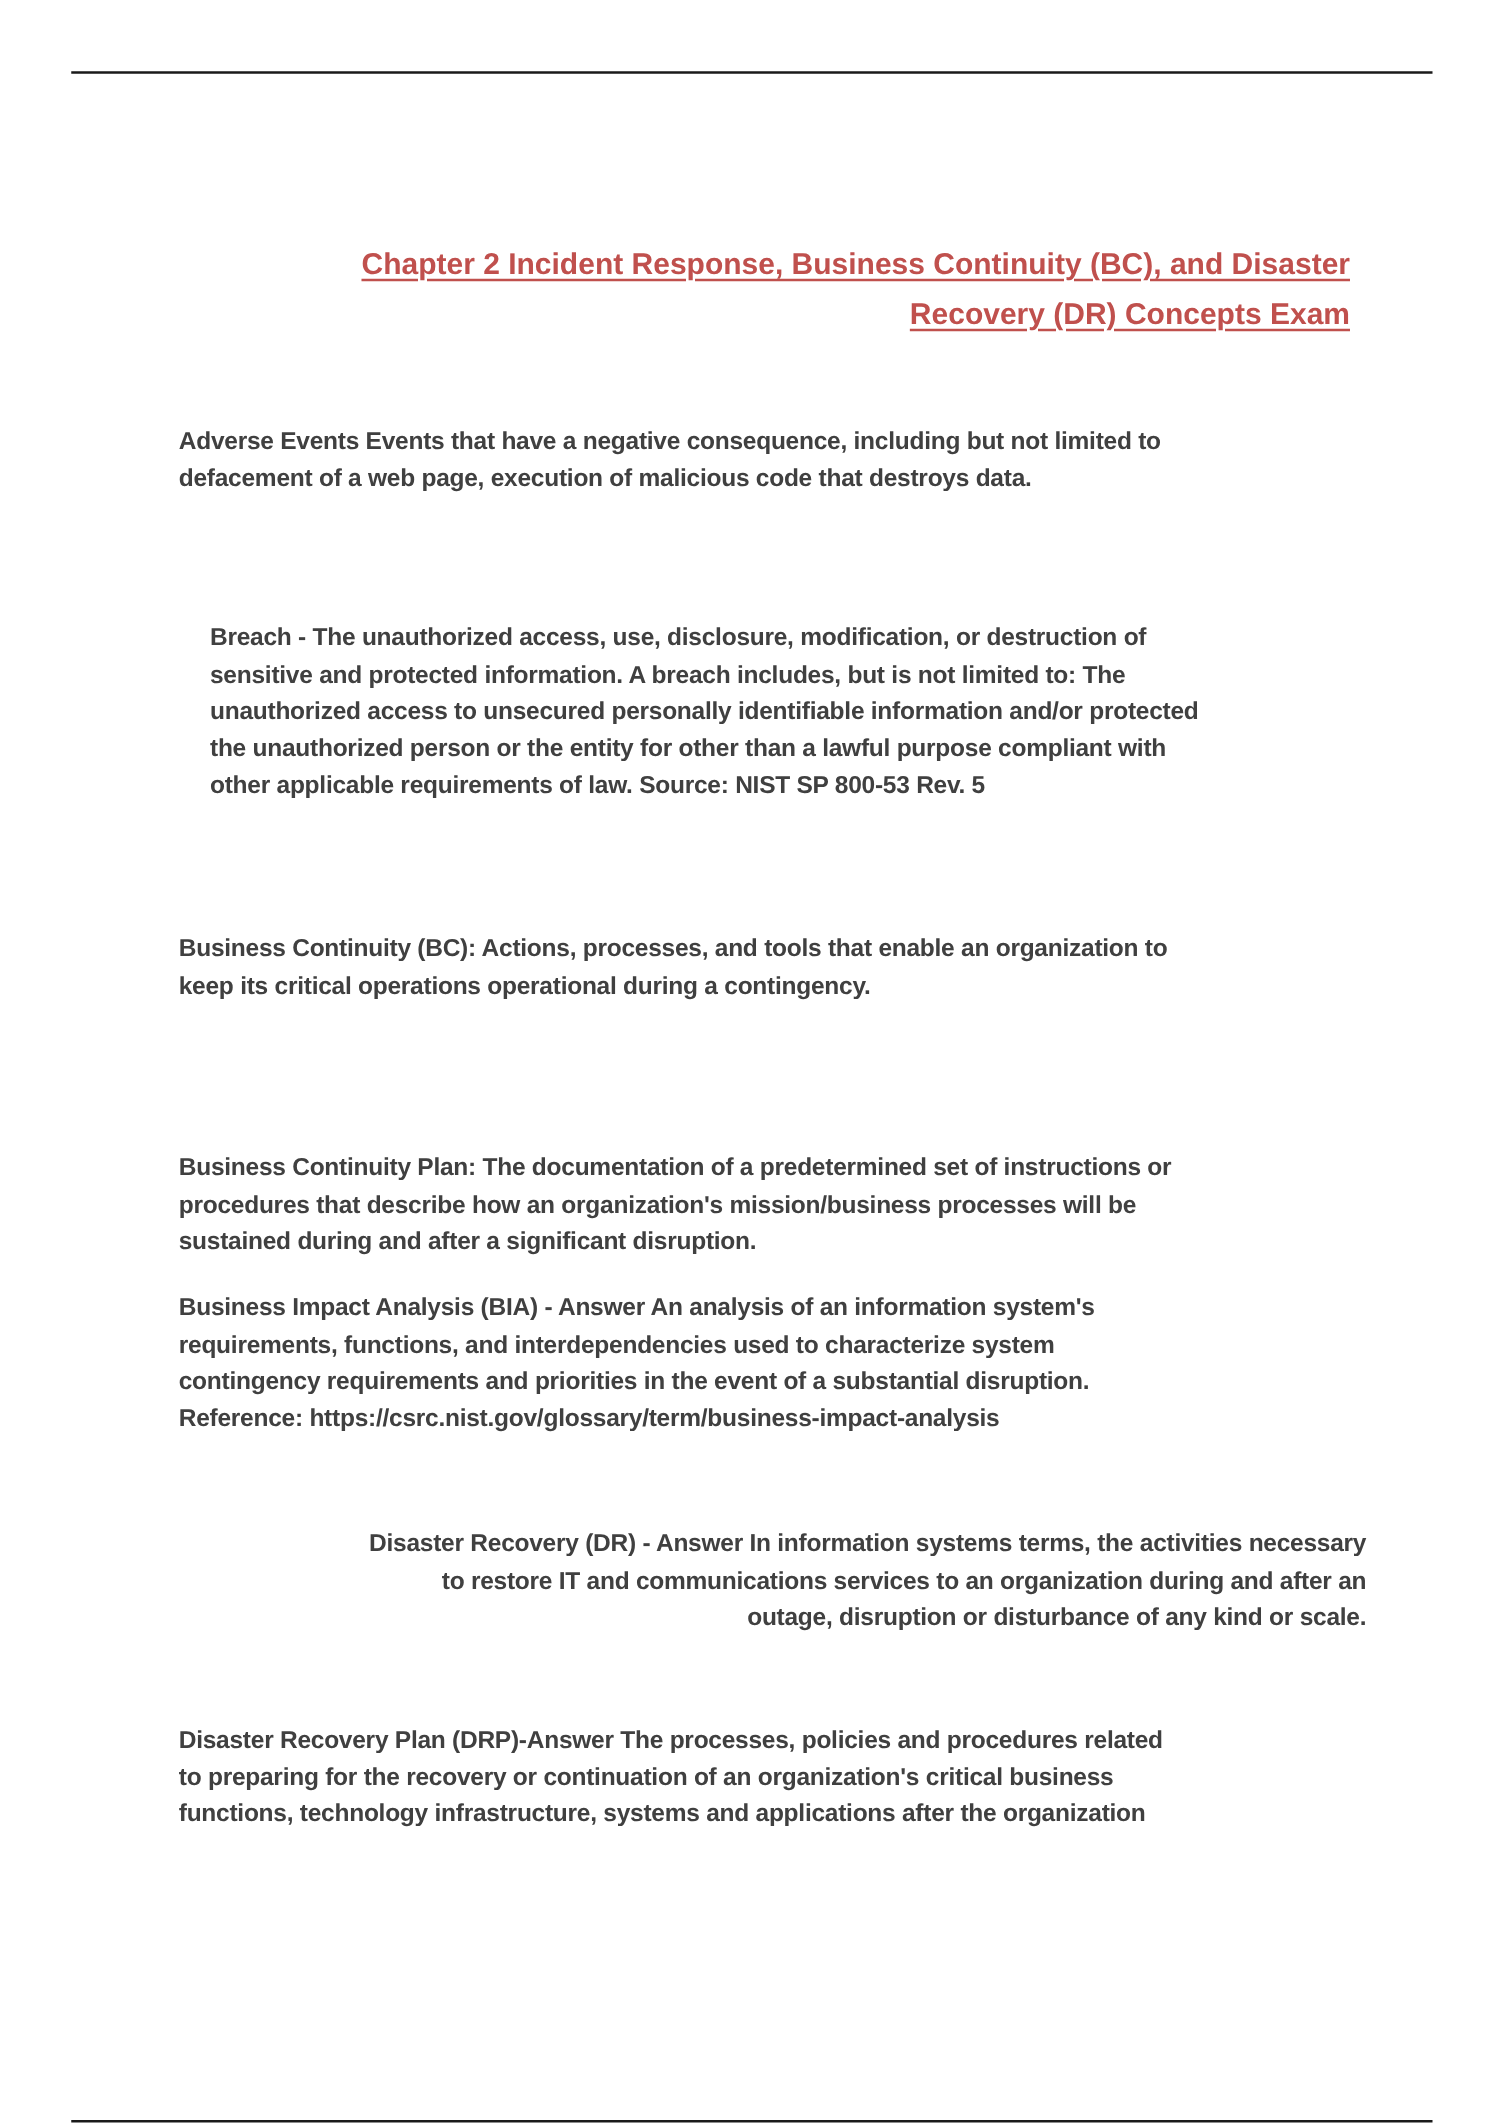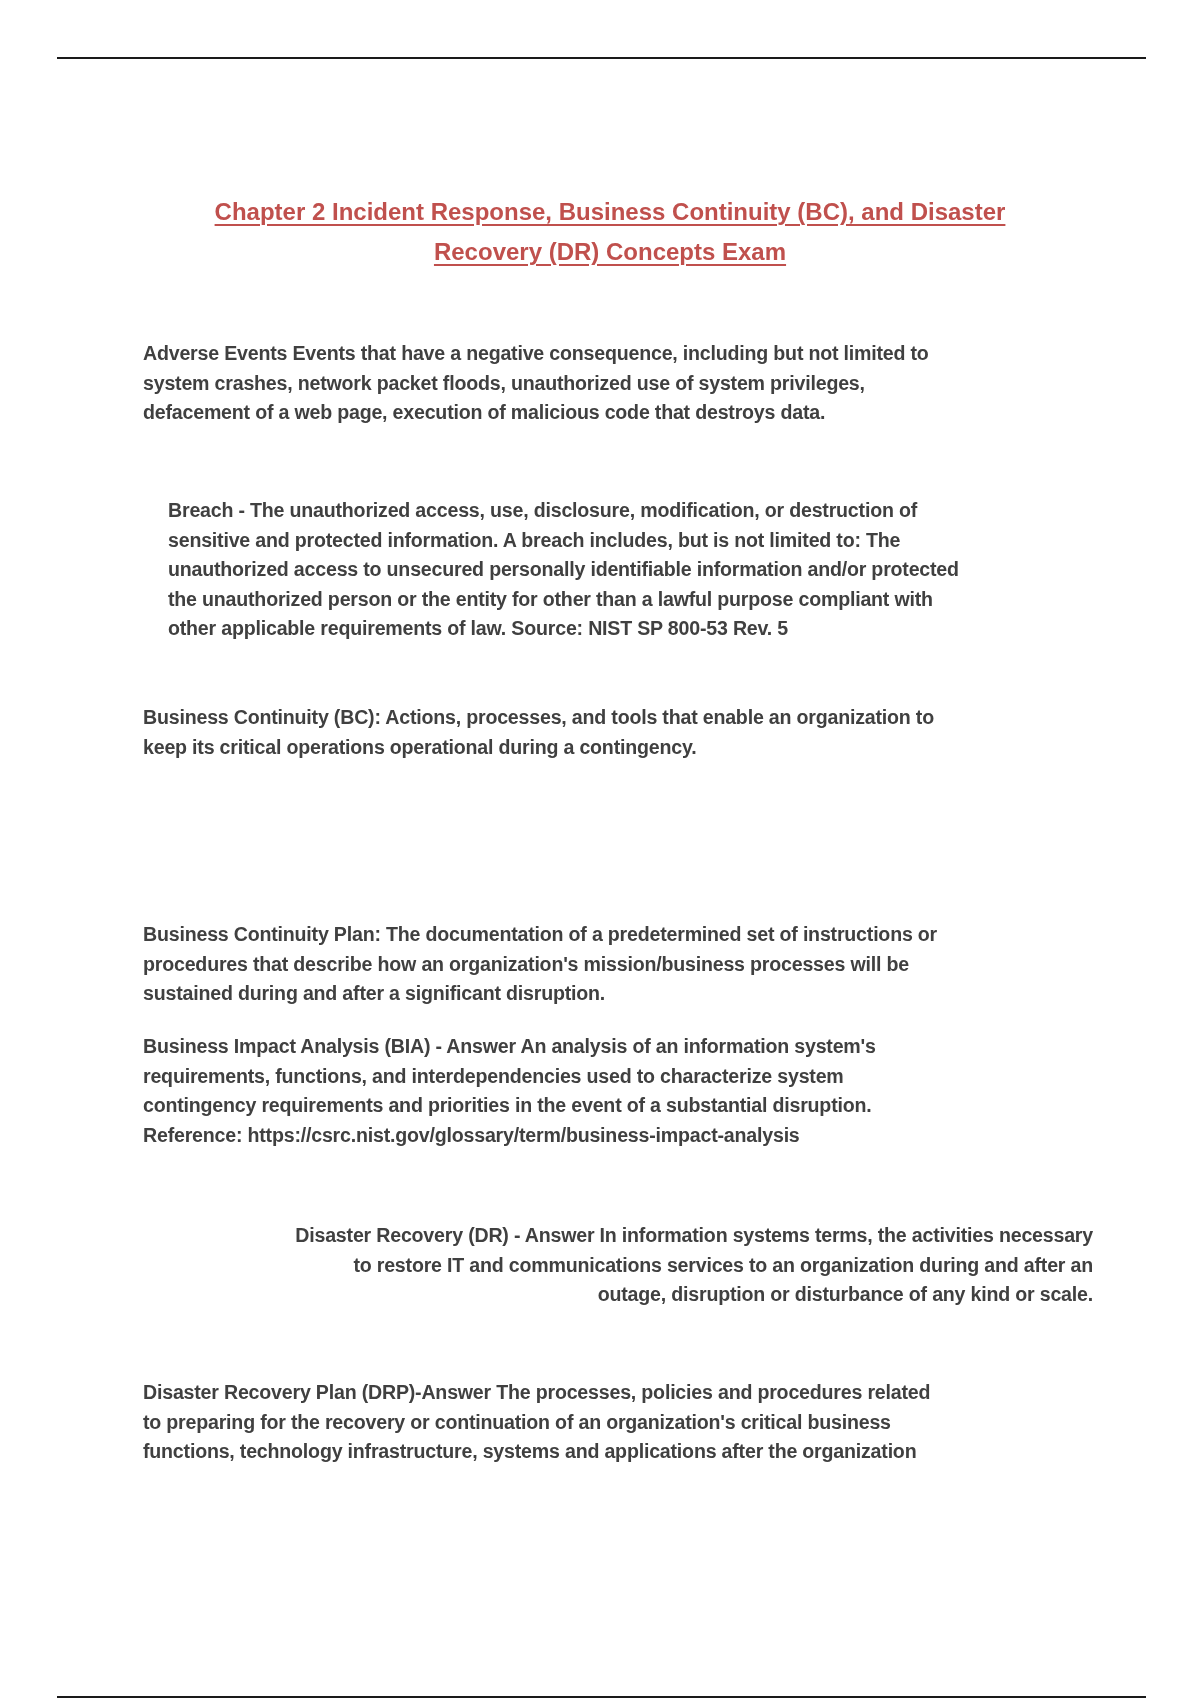--- a/index.html
+++ b/index.html
@@ -22,21 +22,21 @@
       background: #1a1a1a;
     }
     .rule.top { top: 57px; }
     .rule.bottom { top: 1696px; }
 
     .title {
       position: absolute;
       left: 140px;
       width: 940px;
       top: 192px;
-      text-align: center;
+      text-align: right;
       color: #c0504d;
       font-weight: bold;
       font-size: 24px;
       line-height: 40px;
       font-family: "Liberation Sans", sans-serif;
     }
     .title span {
       text-decoration: underline;
       text-decoration-thickness: 2px;
       text-underline-offset: 4px;
@@ -60,33 +60,32 @@
 
 <div class="rule top"></div>
 
 <div class="title">
   <span>Chapter 2 Incident Response, Business Continuity (BC), and Disaster</span><br>
   <span>Recovery (DR) Concepts Exam</span>
 </div>
 
 <div class="entry" style="top:339px;">
   <p>Adverse Events Events that have a negative consequence, including but not limited to</p>
-  <p>system crashes, network packet floods, unauthorized use of system privileges,</p>
   <p>defacement of a web page, execution of malicious code that destroys data.</p>
 </div>
 
 <div class="entry" style="top:496px;margin-left:25px;">
   <p>Breach - The unauthorized access, use, disclosure, modification, or destruction of</p>
   <p>sensitive and protected information. A breach includes, but is not limited to: The</p>
   <p>unauthorized access to unsecured personally identifiable information and/or protected</p>
   <p>the unauthorized person or the entity for other than a lawful purpose compliant with</p>
   <p>other applicable requirements of law. Source: NIST SP 800-53 Rev. 5</p>
 </div>
 
-<div class="entry" style="top:703px;">
+<div class="entry" style="top:745px;">
   <p>Business Continuity (BC): Actions, processes, and tools that enable an organization to</p>
   <p>keep its critical operations operational during a contingency.</p>
 </div>
 
 <div class="entry" style="top:920px;">
   <p>Business Continuity Plan: The documentation of a predetermined set of instructions or</p>
   <p>procedures that describe how an organization's mission/business processes will be</p>
   <p>sustained during and after a significant disruption.</p>
 </div>
 

